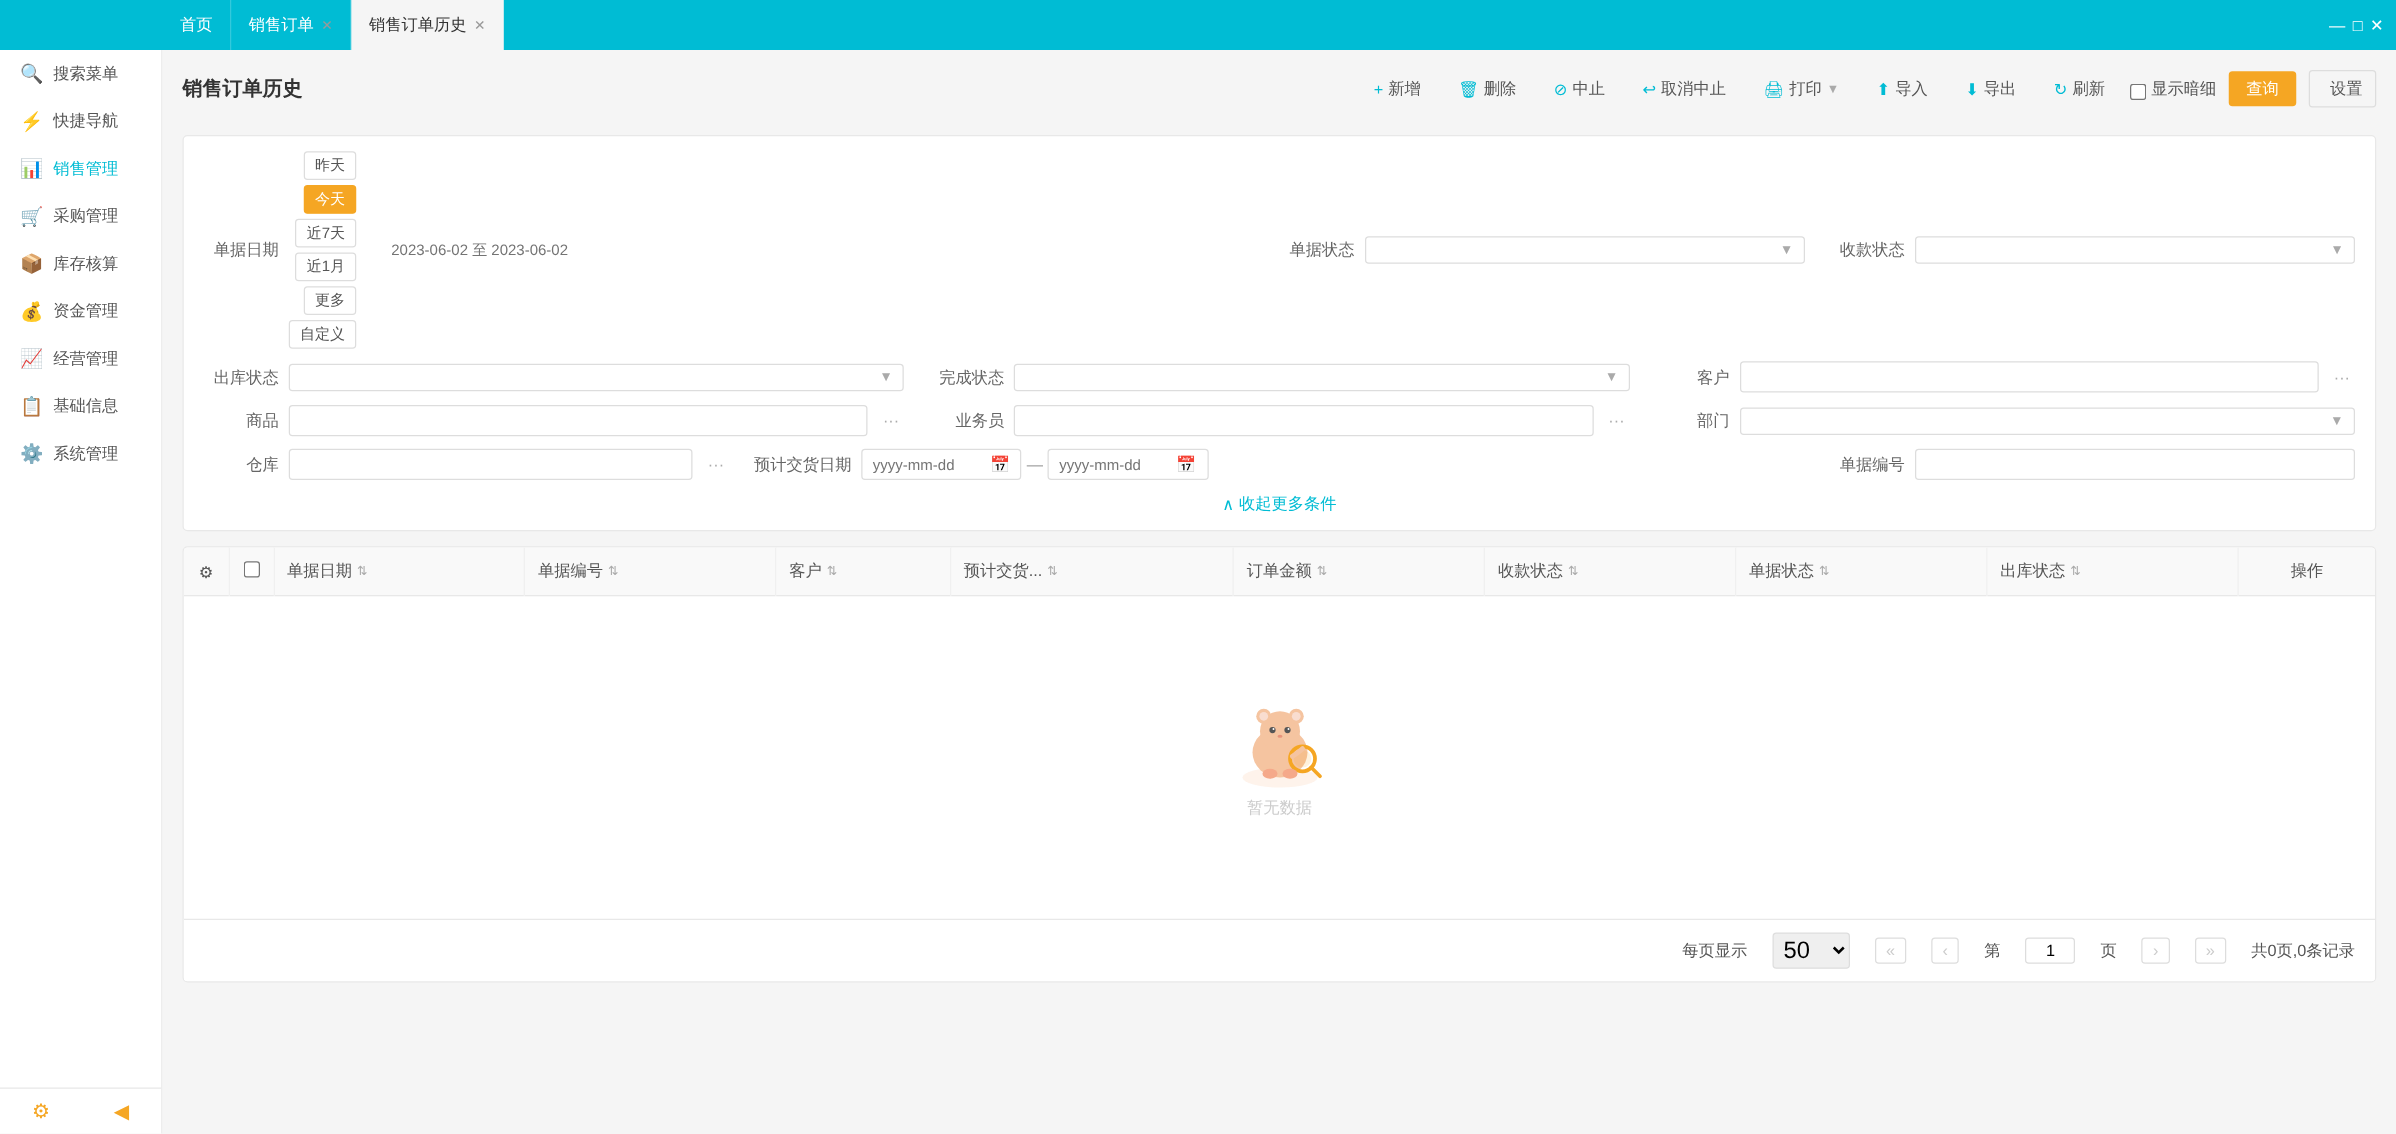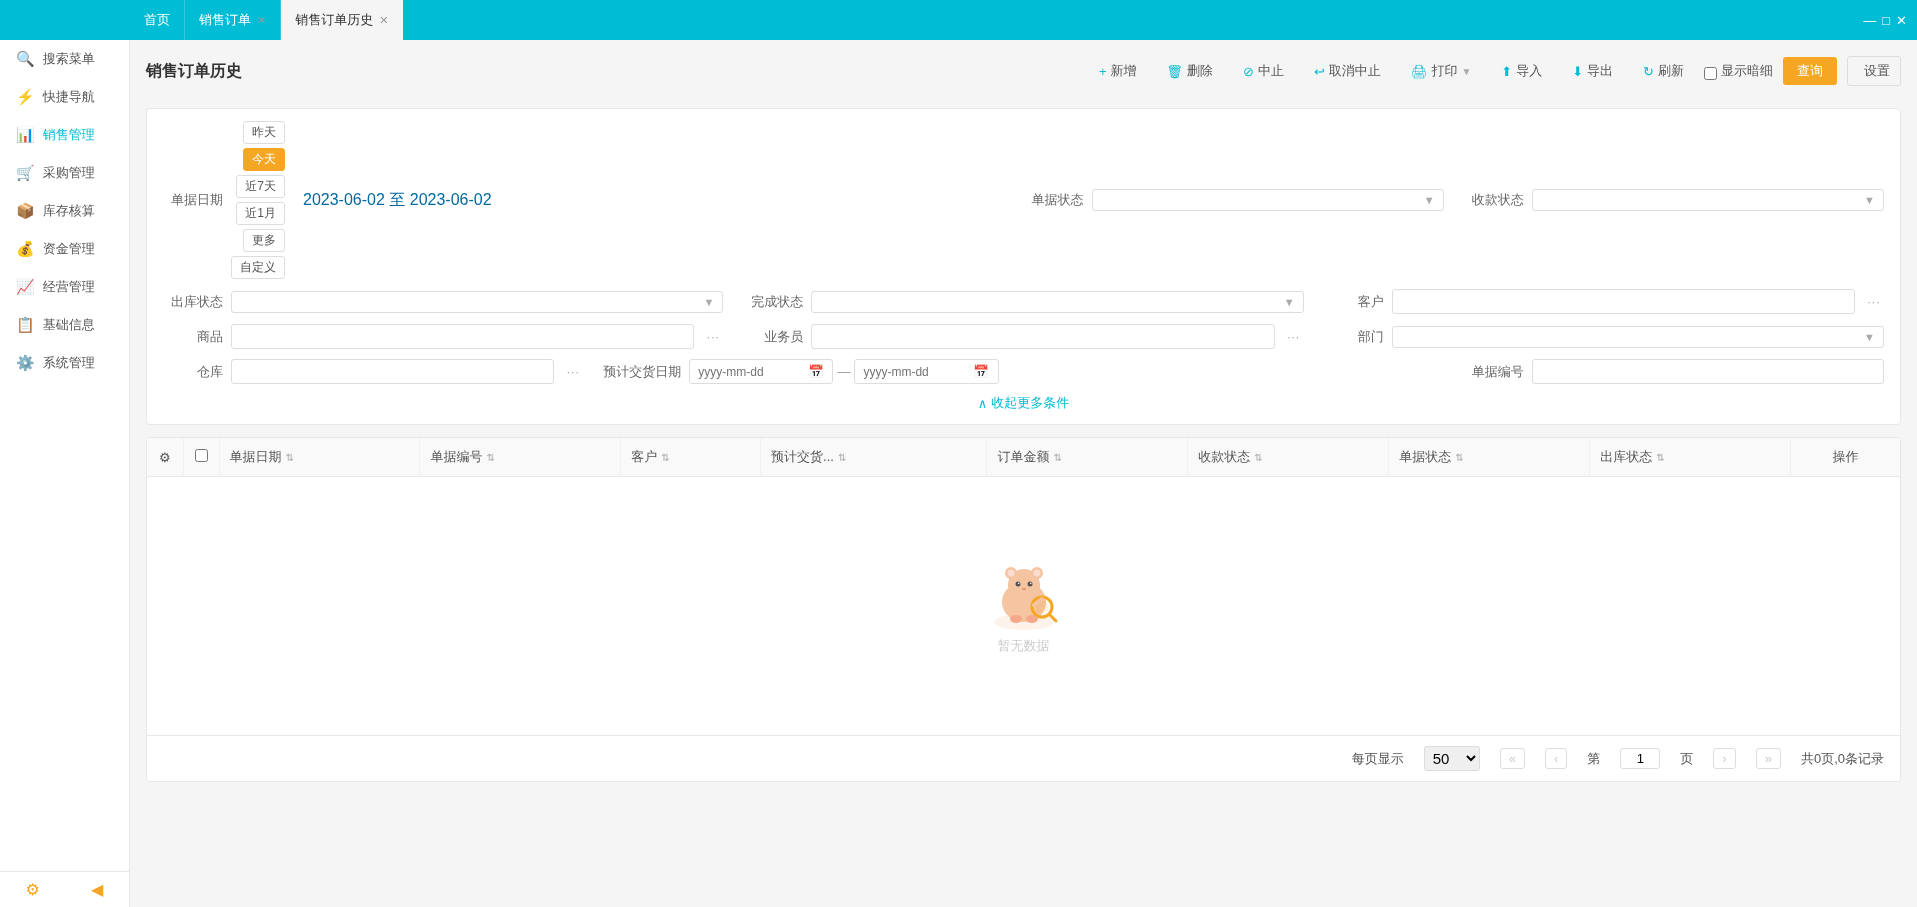--- a/index.html
+++ b/index.html
@@ -166,23 +166,23 @@
       border-radius: 3px;
       font-size: 12px;
       color: #555;
     }
     .date-btn.active {
       background: #f5a623;
       color: #fff;
       border-color: #f5a623;
     }
     .date-range-text {
-      font-size: 16px;
-      color: #0369a1;
-      margin-left: 10px;
+      font-size: 12px;
+      color: #737373;
+      margin-left: 20px;
     }
     .filter-select {
       display: flex;
       align-items: center;
       border: 1px solid #ddd;
       border-radius: 3px;
       padding: 4px 8px;
       background: #fff;
       cursor: pointer;
       min-width: 150px;
@@ -228,21 +228,21 @@
       align-items: center;
       gap: 4px;
     }
     .date-picker-input {
       display: flex;
       align-items: center;
       border: 1px solid #ddd;
       border-radius: 3px;
       padding: 4px 8px;
       background: #fff;
-      gap: 20px;
+      gap: 4px;
       min-width: 120px;
     }
     .date-picker-input input {
       border: none;
       outline: none;
       font-size: 12px;
       color: #999;
       width: 90px;
       background: transparent;
     }
@@ -300,21 +300,21 @@
       gap: 20px;
       background: #fff;
       border-top: 1px solid #e8e8e8;
       font-size: 13px;
       color: #555;
     }
     .page-size-dropdown {
       border: 1px solid #ddd;
       border-radius: 3px;
       padding: 2px 4px;
-      font-size: 15px;
+      font-size: 19px;
     }
     .page-nav-btn {
       border: 1px solid #ddd;
       background: #fff;
       border-radius: 3px;
       padding: 2px 8px;
       cursor: pointer;
       color: #555;
       font-size: 13px;
     }

